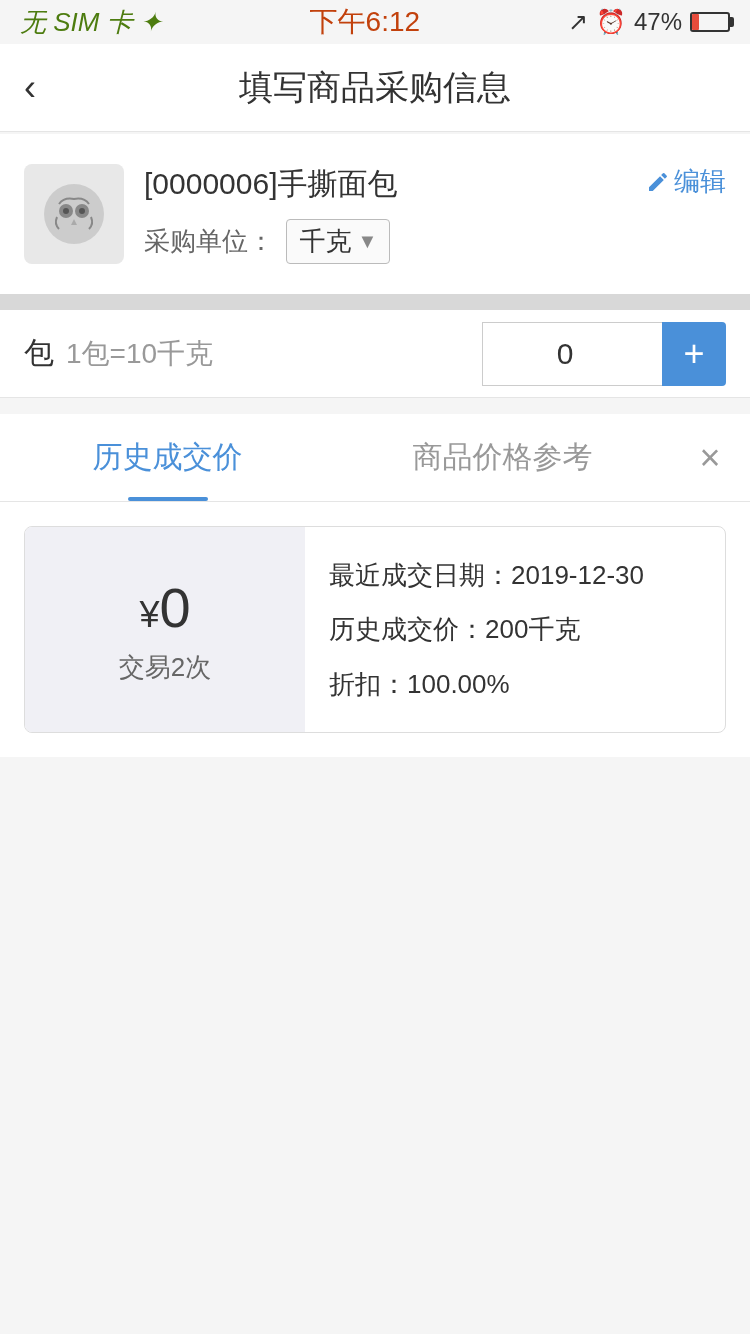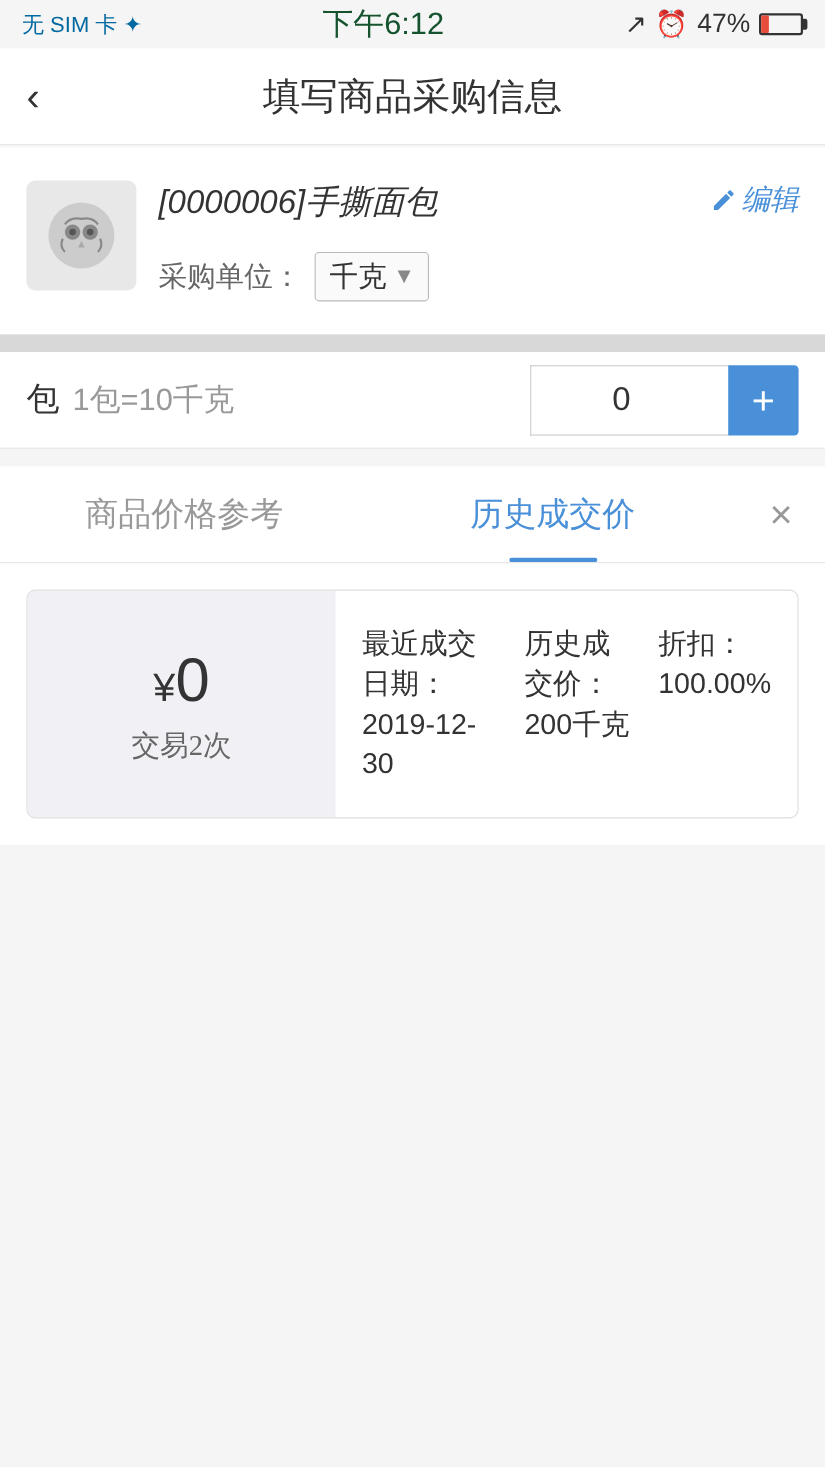--- a/index.html
+++ b/index.html
@@ -16,27 +16,28 @@
     .status-bar {
       width: 750px;
       height: 44px;
       background: #f5f5f5;
       display: flex;
       align-items: center;
       justify-content: space-between;
       padding: 0 20px;
     }
     .status-left {
-      font-size: 20px;
-      color: #0369a1;
-      font-weight: 500;
+      font-size: 26px;
+      color: #4d7c0f;
+      font-weight: 500;
+      font-style: italic;
     }
     .status-center {
       font-size: 28px;
-      color: #14532d;
+      color: #c2410c;
       font-weight: 500;
     }
     .status-right {
       display: flex;
       align-items: center;
       gap: 8px;
       font-size: 24px;
       color: #333;
     }
     .battery-icon {
@@ -115,42 +116,41 @@
       flex-shrink: 0;
       overflow: hidden;
     }
     .product-info {
       flex: 1;
     }
     .product-header-row {
       display: flex;
       justify-content: space-between;
       align-items: flex-start;
-      font-style: italic;
     }
     .product-name {
       font-size: 30px;
       color: #333;
       font-weight: 500;
       flex: 1;
     }
     .edit-btn {
       font-size: 26px;
       color: #4a90d9;
       cursor: pointer;
       white-space: nowrap;
       display: flex;
       align-items: center;
       gap: 4px;
     }
     .unit-row {
       display: flex;
       align-items: center;
       justify-content: space-between;
-      margin-top: 24px;
+      margin-top: 14px;
     }
     .unit-label {
       font-size: 26px;
       color: #666;
     }
     .unit-select {
       display: inline-flex;
       align-items: center;
       border: 1px solid #bbb;
       border-radius: 4px;
@@ -323,26 +323,26 @@
       font-weight: 500;
     }
     .price-currency {
       font-size: 36px;
       font-weight: 400;
     }
     .trade-count {
       font-size: 26px;
       color: #666;
       margin-top: 10px;
-      font-family: Liberation Serif, serif;
     }
     .price-card-right {
       flex: 1;
       padding: 30px 24px;
       display: flex;
+      flex-direction: column;
       justify-content: center;
       gap: 18px;
     }
     .detail-row {
       font-size: 26px;
       color: #333;
       line-height: 1.4;
     }
 
     
@@ -422,25 +422,25 @@
   </div>
   <div class="qty-controls">
     <input class="qty-input" type="number" value="0" style="">
     <button class="qty-plus">+</button>
   </div>
 </div>
 
 <div class="tabs-section">
   <div class="tabs-header">
     <div class="tab-item">
-      <span class="tab-label">商品价格参考</span>
-    </div>
-    <div class="tab-item">
       <span class="tab-label active">历史成交价</span>
       <div class="tab-underline"></div>
+    </div>
+    <div class="tab-item">
+      <span class="tab-label">商品价格参考</span>
     </div>
     <div class="close-btn">×</div>
   </div>
 
   <div class="card-area">
     <div class="price-card">
       <div class="price-card-left">
         <div class="price-value">
           <span class="price-currency">¥</span><span>0</span>
         </div>

